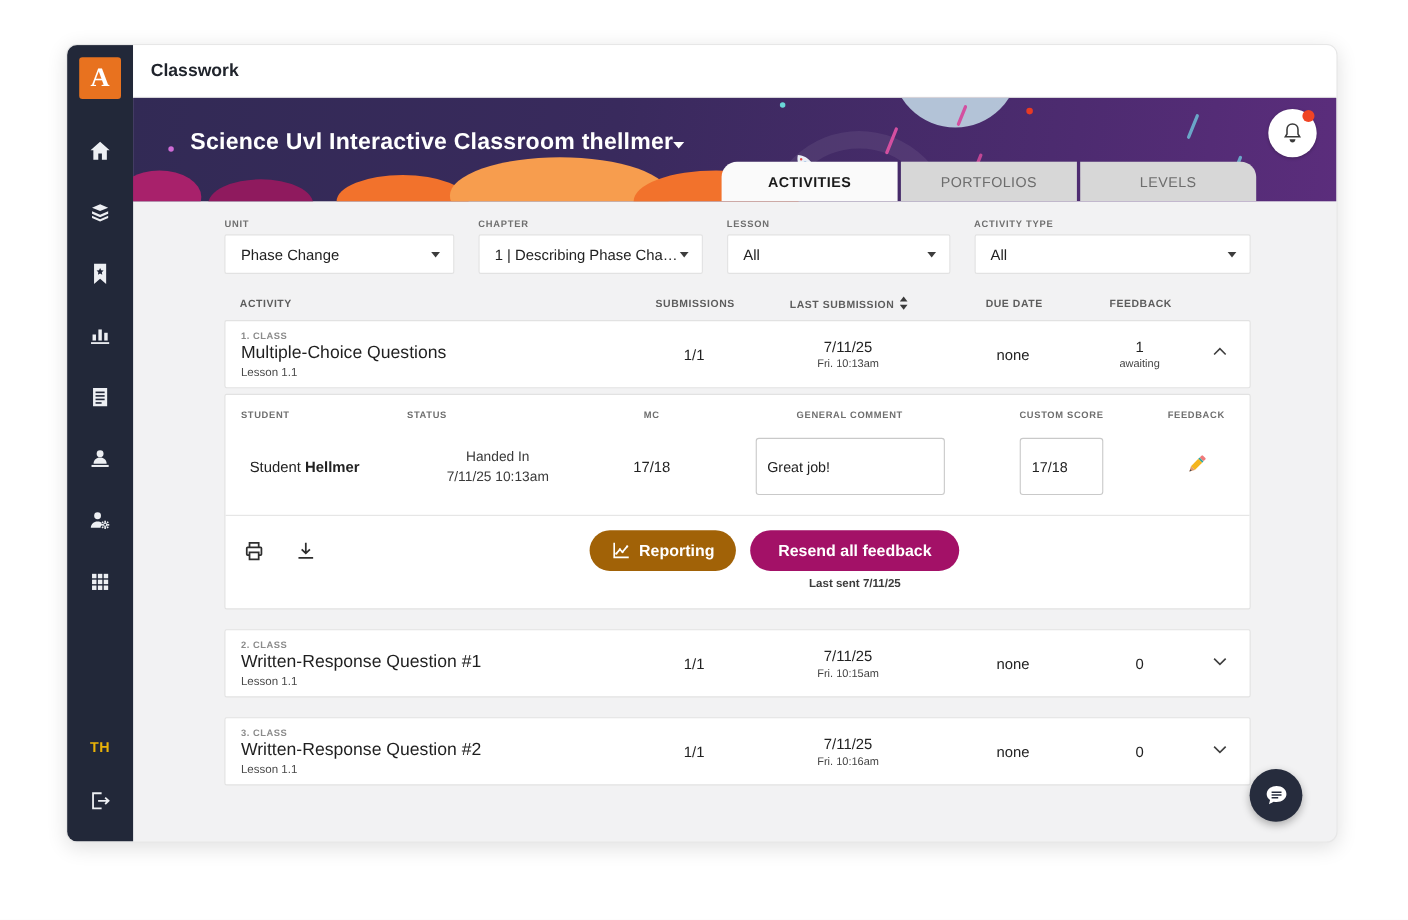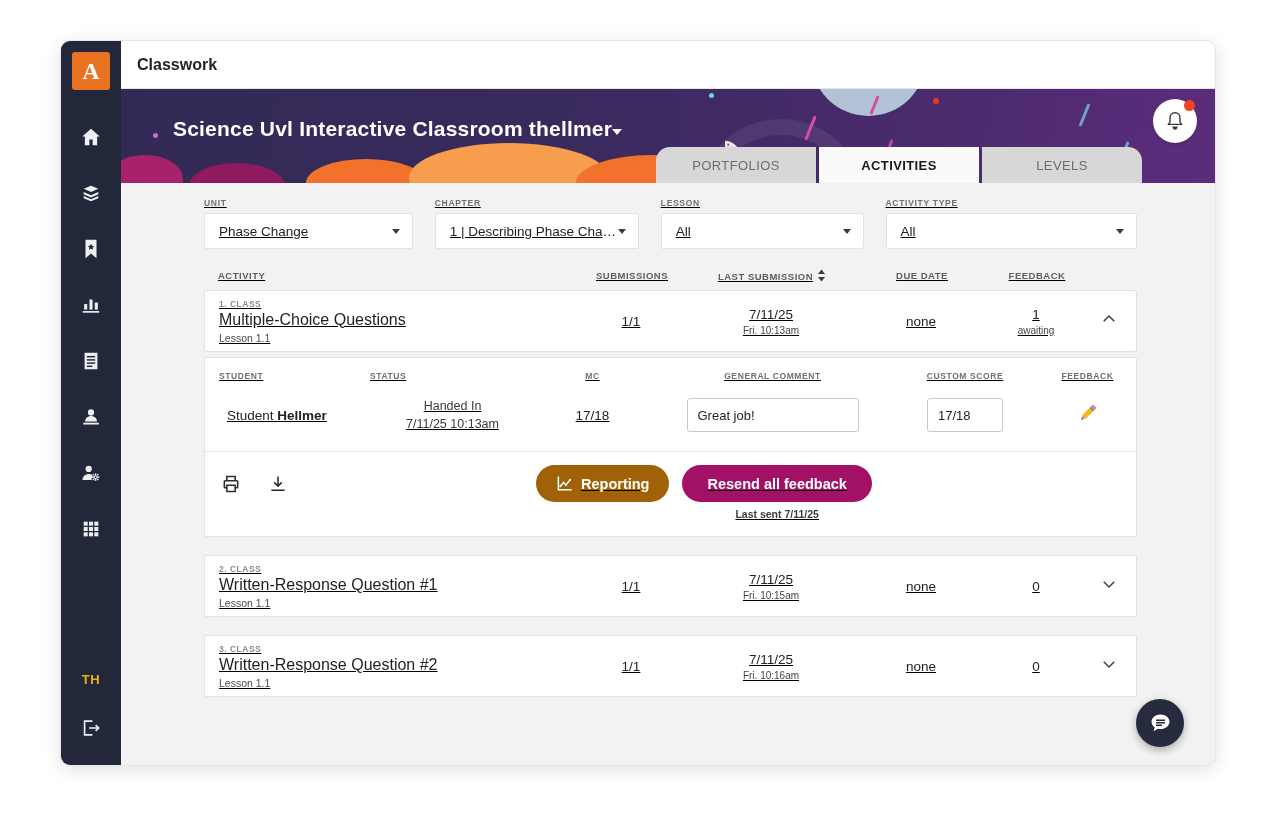--- a/index.html
+++ b/index.html
@@ -44,21 +44,21 @@
 
   
   .tabs { position:absolute; bottom:0; right:73px; display:flex; gap:3px; z-index:5; }
   .tab { width:160px; height:36px; display:flex; align-items:center; justify-content:center;
     font-size:13px; letter-spacing:.4px; color:#6d6d6d; background:#d7d7d7; cursor:pointer; }
   .tab:first-child { border-radius:14px 0 0 0; }
   .tab:last-child { border-radius:0 14px 0 0; }
   .tab.active { background:#fafafa; color:#191919; font-weight:700; }
 
   
-  .content { flex:1; padding:15px 78px 0 83px;text-decoration:underline; }
+  .content { flex:1; padding:15px 78px 0 83px; }
 
   .filters { display:flex; gap:22px; margin-bottom:20px; }
   .filter { display:flex; flex-direction:column; }
   .filter-label { font-size:8.5px; font-weight:700; color:#6f6f6f; letter-spacing:.7px; margin-bottom:5px; }
   .select { height:36px; background:#fff; border:1px solid #e2e2e2; border-radius:2px; cursor:pointer;
     display:flex; align-items:center; justify-content:space-between; padding:0 12px 0 14px; font-size:13.5px; color:#222; }
   .select-caret { width:0; height:0; border-left:4.5px solid transparent; border-right:4.5px solid transparent; border-top:5.5px solid #3c3c3c; }
 
   .tbl-head { display:flex; align-items:center; margin-bottom:8px; font-size:9.5px; font-weight:700; color:#5d5d5d; letter-spacing:.5px; }
   .c-activity { flex:1; padding-left:14px; min-width:0; }
@@ -86,21 +86,21 @@
   .d-mc { width:115px; text-align:center; flex-shrink:0; }
   .d-comment { width:245px; text-align:center; flex-shrink:0; }
   .d-custom { width:140px; text-align:center; flex-shrink:0; }
   .d-fb { width:105px; text-align:center; flex-shrink:0; }
   .detail-head { display:flex; padding:13px 0 6px; font-size:8.5px; font-weight:700; color:#6f6f6f; letter-spacing:.6px; }
   .detail-head .d-student { padding-left:14px; }
   .detail-row { display:flex; align-items:center; padding:10px 0 18px; }
   .student-name { font-size:13.5px; color:#222; }
   .student-name b { font-weight:700; }
   .status-line { font-size:12.5px; color:#3a3a3a; line-height:1.45;text-align:center; }
-  .txt-input { height:34px; border:1px solid #c9c9c9; border-radius:3px; padding:0 10px; font-size:13px; color:#222; font-family:"Liberation Sans",sans-serif; background:#fff; }
+  .txt-input { height:52px; border:1px solid #c9c9c9; border-radius:3px; padding:0 10px; font-size:13px; color:#222; font-family:"Liberation Sans",sans-serif; background:#fff; }
   .comment-input { width:172px; }
   .score-input { width:76px; }
   .pencil-icon { cursor:pointer; display:inline-block; }
 
   .actions { display:flex; align-items:flex-start; border-top:1px solid #e4e4e4; padding:13px 0 16px; }
   .act-icons { display:flex; gap:27px; padding-left:16px; margin-top:9px; }
   .act-icon { width:20px; height:20px; color:#2e2e2e; cursor:pointer; }
   .btn { border:none; border-radius:20px; height:37px; color:#fff; font-size:14.5px; font-weight:700;
     display:flex; align-items:center; justify-content:center; gap:8px; cursor:pointer; font-family:"Liberation Sans",sans-serif; }
   .btn-reporting { background:#a16207; margin-left:248px; padding:0 20px; }
@@ -228,22 +228,22 @@
 
       <div class="bell-wrap">
         <svg width="20" height="22" viewBox="0 0 24 26" fill="none" stroke="#3a3a3a" stroke-width="1.7">
             <path d="M12 3c-3.6 0-6 2.7-6 6v5l-1.8 3h15.6L18 14V9c0-3.3-2.4-6-6-6z"></path>
             <path d="M9.8 20.5c.3 1.2 1.1 2 2.2 2s1.9-.8 2.2-2z" fill="#3a3a3a"></path>
           </svg>
         <span class="bell-badge"></span>
       </div>
 
       <div class="tabs">
+        <div class="tab active">ACTIVITIES</div>
         <div class="tab">PORTFOLIOS</div>
-        <div class="tab active">ACTIVITIES</div>
         <div class="tab">LEVELS</div>
       </div>
     </div>
 
     <div class="content">
 
       <div class="filters">
         <div class="filter" style="width:210px;">
           <span class="filter-label">UNIT</span>
           <div class="select">

